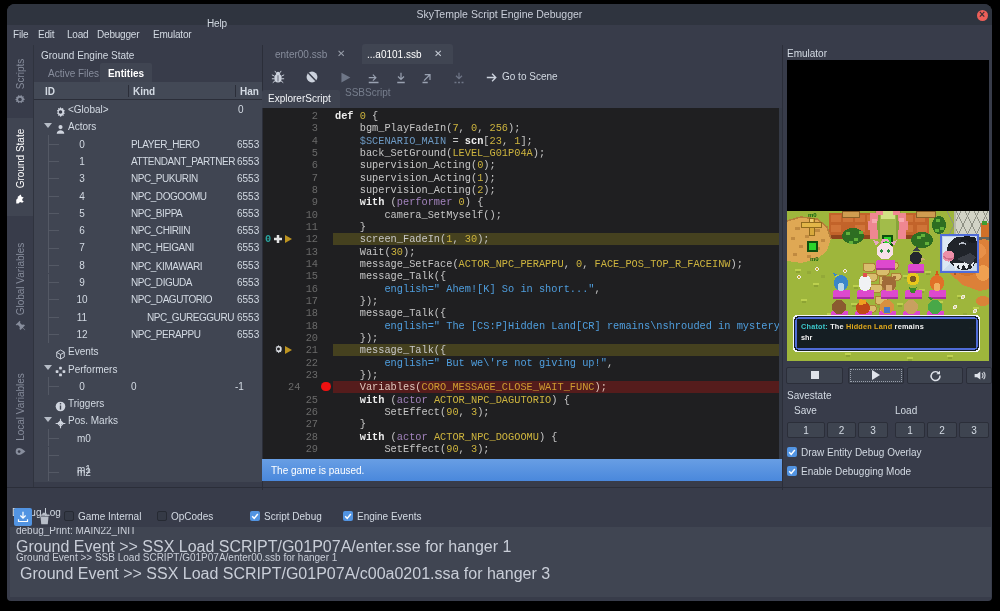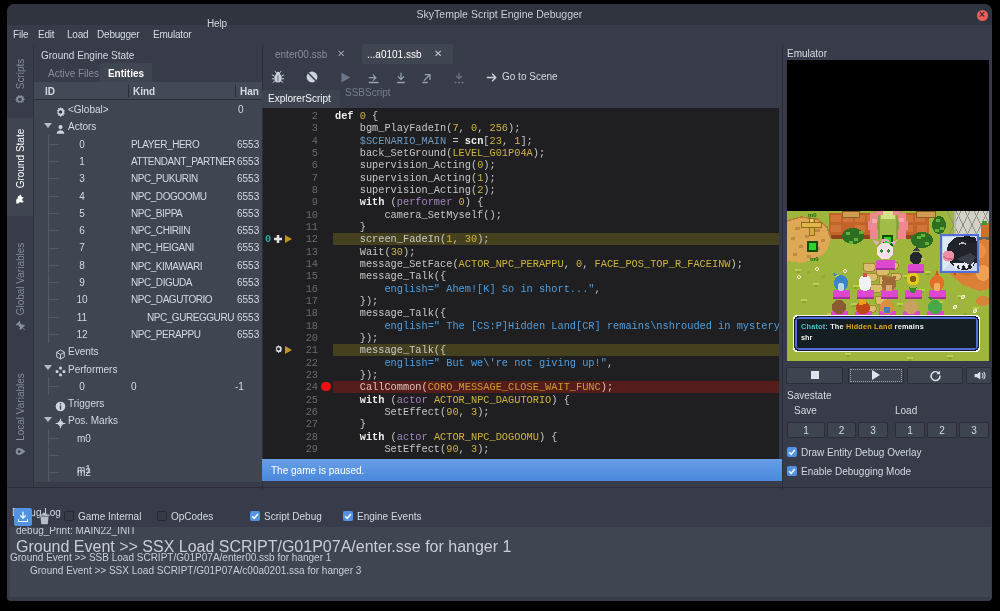--- a/index.html
+++ b/index.html
@@ -244,21 +244,21 @@
 <div class="ab" style="left:288px;top:257.96000000000004px;width:30px;text-align:right;font-family:'Liberation Mono',monospace;font-size:10.3px;color:#6a6a6a">14</div>
 <div class="ab" style="left:288px;top:270.28999999999996px;width:30px;text-align:right;font-family:'Liberation Mono',monospace;font-size:10.3px;color:#6a6a6a">15</div>
 <div class="ab" style="left:288px;top:282.62px;width:30px;text-align:right;font-family:'Liberation Mono',monospace;font-size:10.3px;color:#6a6a6a">16</div>
 <div class="ab" style="left:288px;top:294.95px;width:30px;text-align:right;font-family:'Liberation Mono',monospace;font-size:10.3px;color:#6a6a6a">17</div>
 <div class="ab" style="left:288px;top:307.28px;width:30px;text-align:right;font-family:'Liberation Mono',monospace;font-size:10.3px;color:#6a6a6a">18</div>
 <div class="ab" style="left:288px;top:319.61px;width:30px;text-align:right;font-family:'Liberation Mono',monospace;font-size:10.3px;color:#6a6a6a">18</div>
 <div class="ab" style="left:288px;top:331.94px;width:30px;text-align:right;font-family:'Liberation Mono',monospace;font-size:10.3px;color:#6a6a6a">20</div>
 <div class="ab" style="left:288px;top:344.27px;width:30px;text-align:right;font-family:'Liberation Mono',monospace;font-size:10.3px;color:#6a6a6a">21</div>
 <div class="ab" style="left:288px;top:356.6px;width:30px;text-align:right;font-family:'Liberation Mono',monospace;font-size:10.3px;color:#6a6a6a">22</div>
 <div class="ab" style="left:288px;top:368.93px;width:30px;text-align:right;font-family:'Liberation Mono',monospace;font-size:10.3px;color:#6a6a6a">23</div>
-<div class="ab" style="left:288px;top:381.26px;width:30px;text-align:right;font-family:'Liberation Mono',monospace;font-size:10.3px;color:#6a6a6a">24</div>
+<div class="ab" style="left:288px;top:381.26px;width:30px;font-family:'Liberation Mono',monospace;font-size:10.3px;color:#6a6a6a">24</div>
 <div class="ab" style="left:288px;top:393.59px;width:30px;text-align:right;font-family:'Liberation Mono',monospace;font-size:10.3px;color:#6a6a6a">25</div>
 <div class="ab" style="left:288px;top:405.92px;width:30px;text-align:right;font-family:'Liberation Mono',monospace;font-size:10.3px;color:#6a6a6a">26</div>
 <div class="ab" style="left:288px;top:418.25px;width:30px;text-align:right;font-family:'Liberation Mono',monospace;font-size:10.3px;color:#6a6a6a">27</div>
 <div class="ab" style="left:288px;top:430.58px;width:30px;text-align:right;font-family:'Liberation Mono',monospace;font-size:10.3px;color:#6a6a6a">28</div>
 <div class="ab" style="left:288px;top:442.91px;width:30px;text-align:right;font-family:'Liberation Mono',monospace;font-size:10.3px;color:#6a6a6a">29</div>
 <div class="ab" style="left:265px;top:232.8px;font-family:'Liberation Mono',monospace;font-size:10.3px;font-weight:bold;color:#2aa5a0">0</div>
 <div class="ab" style="left:274px;top:234.5px">
     <svg style="display:block" width="8" height="8" viewBox="0 0 16 16">
       <path fill="#e4e4e4" d="M5.5 0h5v5.5H16v5H10.5V16h-5v-5.5H0v-5h5.5z"></path>
     </svg>
@@ -287,21 +287,21 @@
 <pre class="ab" style="left:335px;top:257.96000000000004px;font-size:10.3px;width:444px;overflow:hidden;white-space:pre"><span style="color:#c6c6c6">    message_SetFace(</span><span style="color:#cdb43e">ACTOR_NPC_PERAPPU</span><span style="color:#c6c6c6">, </span><span style="color:#cdb43e">0</span><span style="color:#c6c6c6">, </span><span style="color:#cdb43e">FACE_POS_TOP_R_FACEINW</span><span style="color:#c6c6c6">);</span></pre>
 <pre class="ab" style="left:335px;top:270.28999999999996px;font-size:10.3px;width:444px;overflow:hidden;white-space:pre"><span style="color:#c6c6c6">    message_Talk({</span></pre>
 <pre class="ab" style="left:335px;top:282.62px;font-size:10.3px;width:444px;overflow:hidden;white-space:pre"><span style="color:#c6c6c6">        </span><span style="color:#4f9ede">english=" Ahem![K] So in short..."</span><span style="color:#c6c6c6">,</span></pre>
 <pre class="ab" style="left:335px;top:294.95px;font-size:10.3px;width:444px;overflow:hidden;white-space:pre"><span style="color:#c6c6c6">    });</span></pre>
 <pre class="ab" style="left:335px;top:307.28px;font-size:10.3px;width:444px;overflow:hidden;white-space:pre"><span style="color:#c6c6c6">    message_Talk({</span></pre>
 <pre class="ab" style="left:335px;top:319.61px;font-size:10.3px;width:444px;overflow:hidden;white-space:pre"><span style="color:#c6c6c6">        </span><span style="color:#4f9ede">english=" The [CS:P]Hidden Land[CR] remains\nshrouded in mystery</span></pre>
 <pre class="ab" style="left:335px;top:331.94px;font-size:10.3px;width:444px;overflow:hidden;white-space:pre"><span style="color:#c6c6c6">    });</span></pre>
 <pre class="ab" style="left:335px;top:344.27px;font-size:10.3px;width:444px;overflow:hidden;white-space:pre"><span style="color:#c6c6c6">    message_Talk({</span></pre>
 <pre class="ab" style="left:335px;top:356.6px;font-size:10.3px;width:444px;overflow:hidden;white-space:pre"><span style="color:#c6c6c6">        </span><span style="color:#4f9ede">english=" But we\'re not giving up!"</span><span style="color:#c6c6c6">,</span></pre>
 <pre class="ab" style="left:335px;top:368.93px;font-size:10.3px;width:444px;overflow:hidden;white-space:pre"><span style="color:#c6c6c6">    });</span></pre>
-<pre class="ab" style="left:335px;top:381.26px;font-size:10.3px;width:444px;overflow:hidden;white-space:pre"><span style="color:#dfc5bb">    CallCommon(</span><span style="color:#cf9c30">CORO_MESSAGE_CLOSE_WAIT_FUNC</span><span style="color:#dfc5bb">);</span></pre>
+<pre class="ab" style="left:335px;top:381.26px;font-size:10.3px;width:444px;overflow:hidden;white-space:pre"><span style="color:#dfc5bb">    Variables(</span><span style="color:#cf9c30">CORO_MESSAGE_CLOSE_WAIT_FUNC</span><span style="color:#dfc5bb">);</span></pre>
 <pre class="ab" style="left:335px;top:393.59px;font-size:10.3px;width:444px;overflow:hidden;white-space:pre"><span style="color:#c6c6c6">    </span><span style="color:#eeeeee;font-weight:bold">with</span><span style="color:#c6c6c6"> (</span><span style="color:#a283bd">actor</span><span style="color:#c6c6c6"> </span><span style="color:#cdb43e">ACTOR_NPC_DAGUTORIO</span><span style="color:#c6c6c6">) {</span></pre>
 <pre class="ab" style="left:335px;top:405.92px;font-size:10.3px;width:444px;overflow:hidden;white-space:pre"><span style="color:#c6c6c6">        SetEffect(</span><span style="color:#cdb43e">90</span><span style="color:#c6c6c6">, </span><span style="color:#cdb43e">3</span><span style="color:#c6c6c6">);</span></pre>
 <pre class="ab" style="left:335px;top:418.25px;font-size:10.3px;width:444px;overflow:hidden;white-space:pre"><span style="color:#c6c6c6">    }</span></pre>
 <pre class="ab" style="left:335px;top:430.58px;font-size:10.3px;width:444px;overflow:hidden;white-space:pre"><span style="color:#c6c6c6">    </span><span style="color:#eeeeee;font-weight:bold">with</span><span style="color:#c6c6c6"> (</span><span style="color:#a283bd">actor</span><span style="color:#c6c6c6"> </span><span style="color:#cdb43e">ACTOR_NPC_DOGOOMU</span><span style="color:#c6c6c6">) {</span></pre>
 <pre class="ab" style="left:335px;top:442.91px;font-size:10.3px;width:444px;overflow:hidden;white-space:pre"><span style="color:#c6c6c6">        SetEffect(</span><span style="color:#cdb43e">90</span><span style="color:#c6c6c6">, </span><span style="color:#cdb43e">3</span><span style="color:#c6c6c6">);</span></pre>
 <div class="ab" style="left:262px;top:459px;width:520px;height:22px;background:linear-gradient(#689ee4,#4a88dc)"></div>
 <div class="ab" style="left:271px;top:465px;font-size:10px;color:#fff">The game is paused.</div>
 <div class="ab" style="left:782px;top:45px;width:1px;height:445px;background:#2b2e39"></div>
 <div class="ab t10" style="left:787px;top:48px">Emulator</div>
 <div class="ab" style="left:787px;top:60px;width:202px;height:151px;background:#000"></div>
@@ -607,14 +607,14 @@
 <div class="ab t10" style="left:264px;top:511px">Script Debug</div>
 <div class="ab" style="left:343px;top:511px;width:10px;height:10px;background:#5294e2;border-radius:2px">
     <svg style="display:block" width="10" height="10" viewBox="0 0 10 10">
       <path fill="none" stroke="#fff" stroke-width="1.5" d="M2.2 5.2l2 2.2L7.8 3"></path>
     </svg>
   </div>
 <div class="ab t10" style="left:357px;top:511px">Engine Events</div>
 <div class="ab" style="left:10px;top:527px;width:981px;height:70px;background:#404552;overflow:hidden">
     <div class="ab" style="left:6px;top:-1.8px;font-size:10px;color:#c9ced8;white-space:nowrap">debug_Print: MAIN22_INIT</div>
     <div class="ab" style="left:6px;top:11.399999999999999px;font-size:16px;color:#c9ced8;white-space:nowrap">Ground Event &gt;&gt; SSX Load SCRIPT/G01P07A/enter.sse for hanger 1</div>
-    <div class="ab" style="left:0;top:24.599999999999998px;font-size:10px;color:#c9ced8;white-space:nowrap">Ground Event &gt;&gt; SSB Load SCRIPT/G01P07A/enter00.ssb for hanger 1</div>
-    <div class="ab" style="left:20px;top:37.8px;font-size:10px;color:#c9ced8;white-space:nowrap">Ground Event &gt;&gt; SSX Load SCRIPT/G01P07A/c00a0201.ssa for hanger 3</div>
+    <div class="ab" style="left:6px;top:24.599999999999998px;font-size:10px;color:#c9ced8;white-space:nowrap">Ground Event &gt;&gt; SSB Load SCRIPT/G01P07A/enter00.ssb for hanger 1</div>
+    <div class="ab" style="left:10px;top:37.8px;font-size:16px;color:#c9ced8;white-space:nowrap">Ground Event &gt;&gt; SSX Load SCRIPT/G01P07A/c00a0201.ssa for hanger 3</div>
   </div>
 </body></html>

